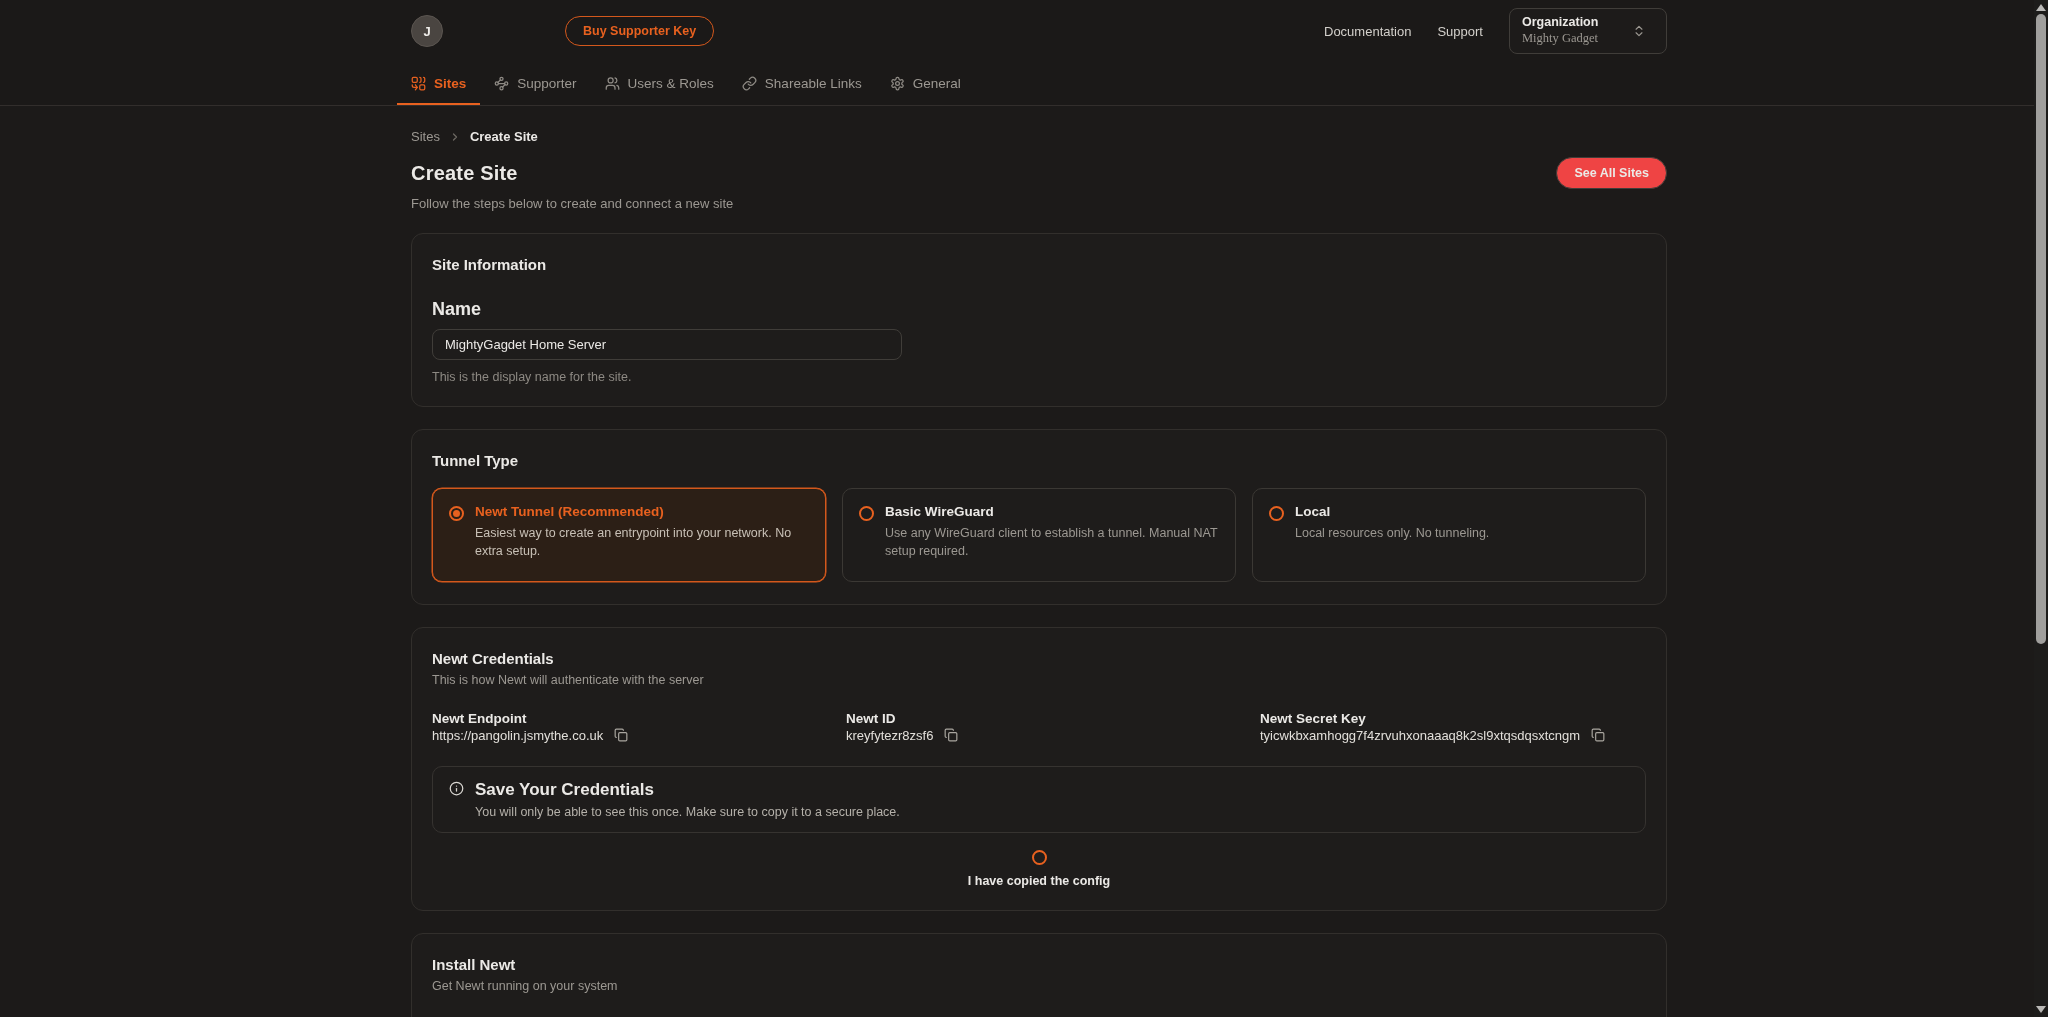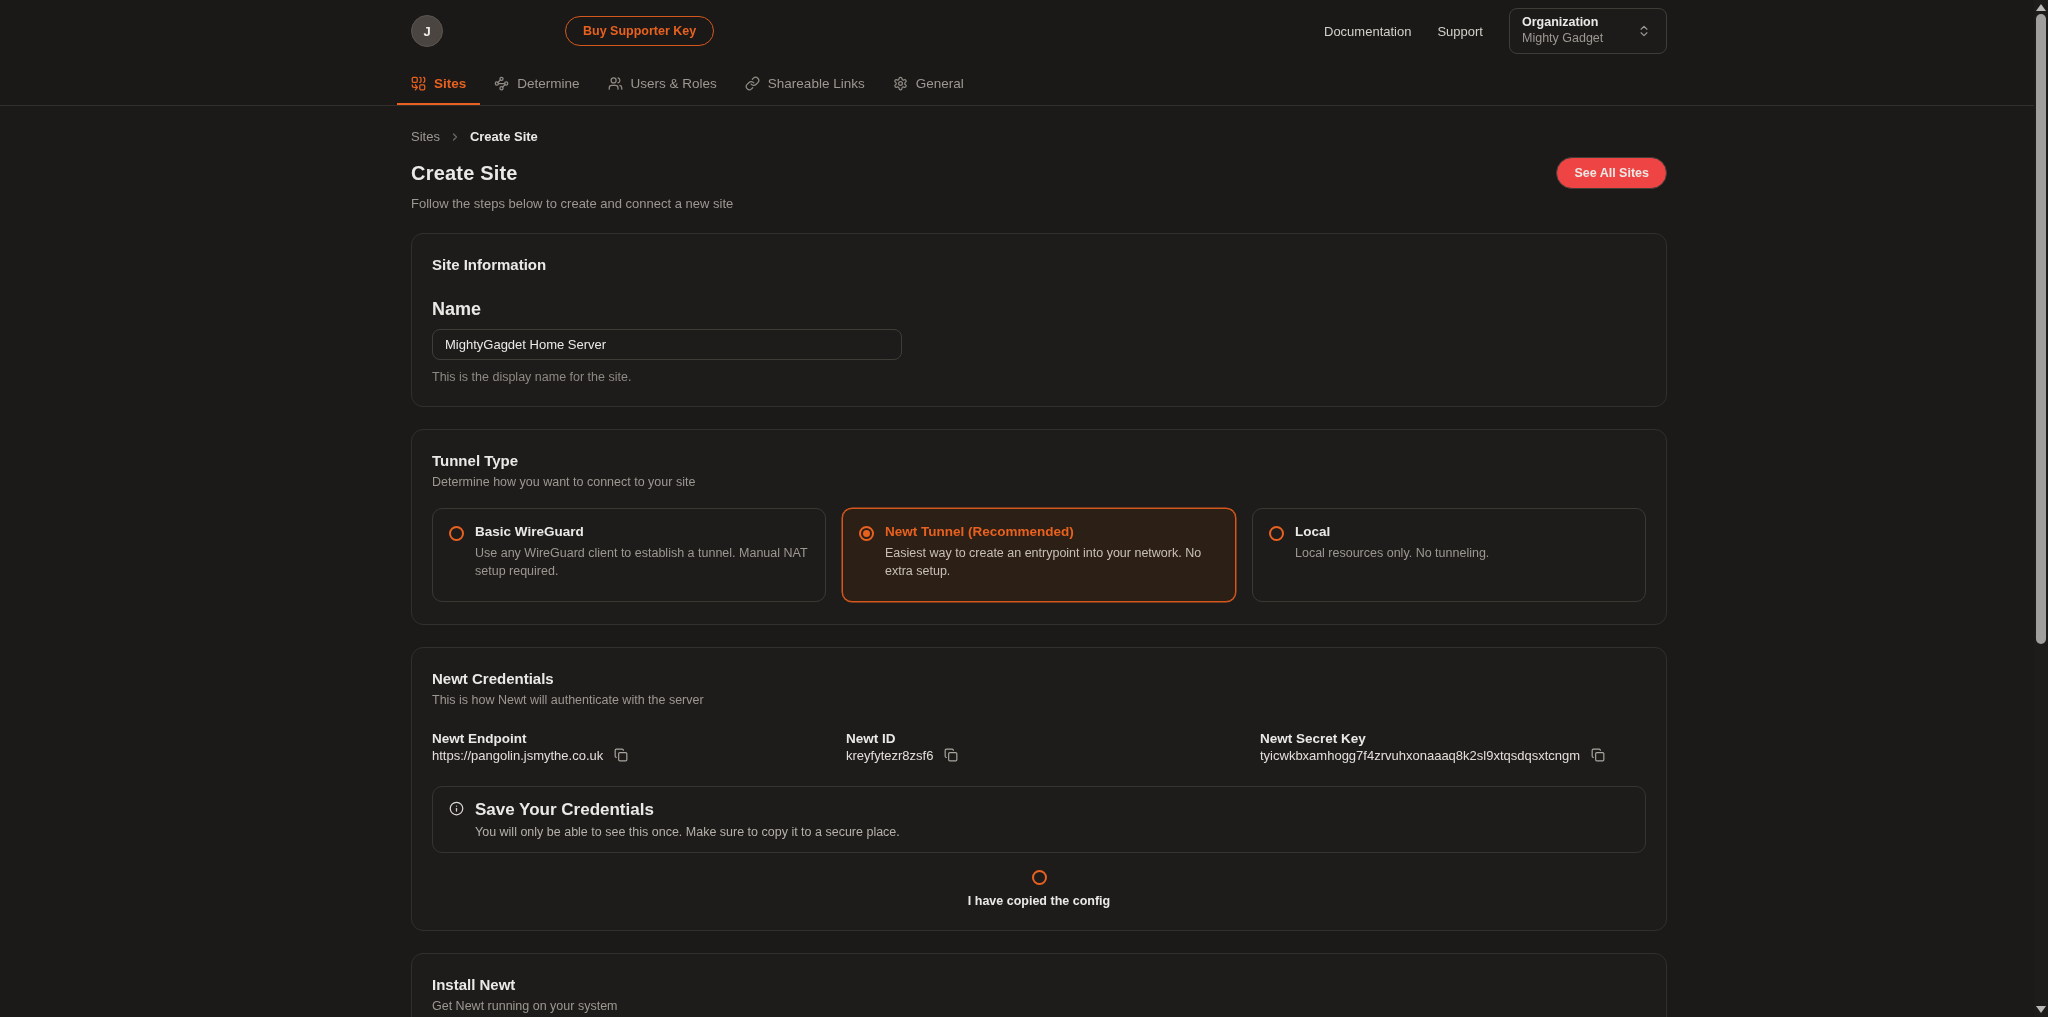--- a/index.html
+++ b/index.html
@@ -27,21 +27,21 @@
   .avatar{width:32px;height:32px;border-radius:50%;background:#4a4541;border:1px solid #5b5550;
     display:flex;align-items:center;justify-content:center;font-size:13px;font-weight:700;color:#efedea;cursor:pointer;}
   .buy-key{margin-left:122px;background:transparent;border:1px solid var(--orange-border);color:var(--orange);
     border-radius:999px;padding:7px 17px;font-size:12.5px;font-weight:600;cursor:pointer;font-family:inherit;}
   .header-right{margin-left:auto;display:flex;align-items:center;gap:26px;}
   .header-link{color:#d3d0cb;font-size:13px;text-decoration:none;cursor:pointer;}
   .org-select{display:flex;align-items:center;gap:34px;border:1px solid var(--border-light);border-radius:8px;
     padding:6px 10px 6px 12px;min-width:158px;cursor:pointer;background:#1d1b1a;}
   .org-texts{display:flex;flex-direction:column;line-height:1.25;}
   .org-label{font-size:12.5px;font-weight:700;color:var(--text);}
-  .org-value{font-size:12.5px;color:var(--muted);}
+  .org-value{font-size:12.5px;color:var(--muted);font-family:Liberation Serif, serif;}
   .icon{display:inline-block;flex:0 0 auto;}
   .icon svg{display:block;}
 
   
   .tabs{display:flex;height:43px;margin-left:397px;}
   .tab{display:flex;align-items:center;gap:8px;padding:0 14px;font-size:13.5px;color:var(--muted);
     cursor:pointer;position:relative;height:100%;}
   .tab .icon{color:#8f8b85;}
   .tab.active{color:var(--orange);font-weight:600;}
   .tab.active .icon{color:var(--orange);}
@@ -157,21 +157,21 @@
               <svg width="15" height="15" viewBox="0 0 24 24" fill="none" stroke="currentColor" stroke-width="2" stroke-linecap="round" stroke-linejoin="round">
                   <circle cx="12" cy="4.5" r="2.5"></circle>
                   <path d="m10.2 6.3-3.9 3.9"></path>
                   <circle cx="4.5" cy="12" r="2.5"></circle>
                   <path d="M7 12h10"></path>
                   <circle cx="19.5" cy="12" r="2.5"></circle>
                   <path d="m13.8 17.7 3.9-3.9"></path>
                   <circle cx="12" cy="19.5" r="2.5"></circle>
                 </svg>
             </span>
-            <span>Determine</span>
+            <span>Supporter</span>
           </div>
           <div class="tab">
             <span class="icon">
               <svg width="15" height="15" viewBox="0 0 24 24" fill="none" stroke="currentColor" stroke-width="2" stroke-linecap="round" stroke-linejoin="round">
                   <path d="M16 21v-2a4 4 0 0 0-4-4H6a4 4 0 0 0-4 4v2"></path>
                   <circle cx="9" cy="7" r="4"></circle>
                   <path d="M22 21v-2a4 4 0 0 0-3-3.87"></path>
                   <path d="M16 3.13a4 4 0 0 1 0 7.75"></path>
                 </svg>
             </span>
@@ -222,34 +222,33 @@
           <h2>Site Information</h2>
           <div class="site-info-gap">
             <div class="field-label">Name</div>
             <input class="text-input" type="text" value="MightyGagdet Home Server" style="">
             <div class="field-help">This is the display name for the site.</div>
           </div>
         </section>
 
         <section class="card">
           <h2>Tunnel Type</h2>
-          <div class="card-sub">Determine how you want to connect to your site</div>
           <div class="tunnel-grid">
+            <div class="tunnel-option selected">
+              <span class="radio checked"></span>
+              <div class="tunnel-texts">
+                <span class="tunnel-title">Newt Tunnel (Recommended)</span>
+                <span class="tunnel-desc">Easiest way to create an entrypoint into your network. No extra setup.</span>
+              </div>
+            </div>
             <div class="tunnel-option">
               <span class="radio"></span>
               <div class="tunnel-texts">
                 <span class="tunnel-title">Basic WireGuard</span>
                 <span class="tunnel-desc">Use any WireGuard client to establish a tunnel. Manual NAT setup required.</span>
-              </div>
-            </div>
-            <div class="tunnel-option selected">
-              <span class="radio checked"></span>
-              <div class="tunnel-texts">
-                <span class="tunnel-title">Newt Tunnel (Recommended)</span>
-                <span class="tunnel-desc">Easiest way to create an entrypoint into your network. No extra setup.</span>
               </div>
             </div>
             <div class="tunnel-option">
               <span class="radio"></span>
               <div class="tunnel-texts">
                 <span class="tunnel-title">Local</span>
                 <span class="tunnel-desc">Local resources only. No tunneling.</span>
               </div>
             </div>
           </div>

